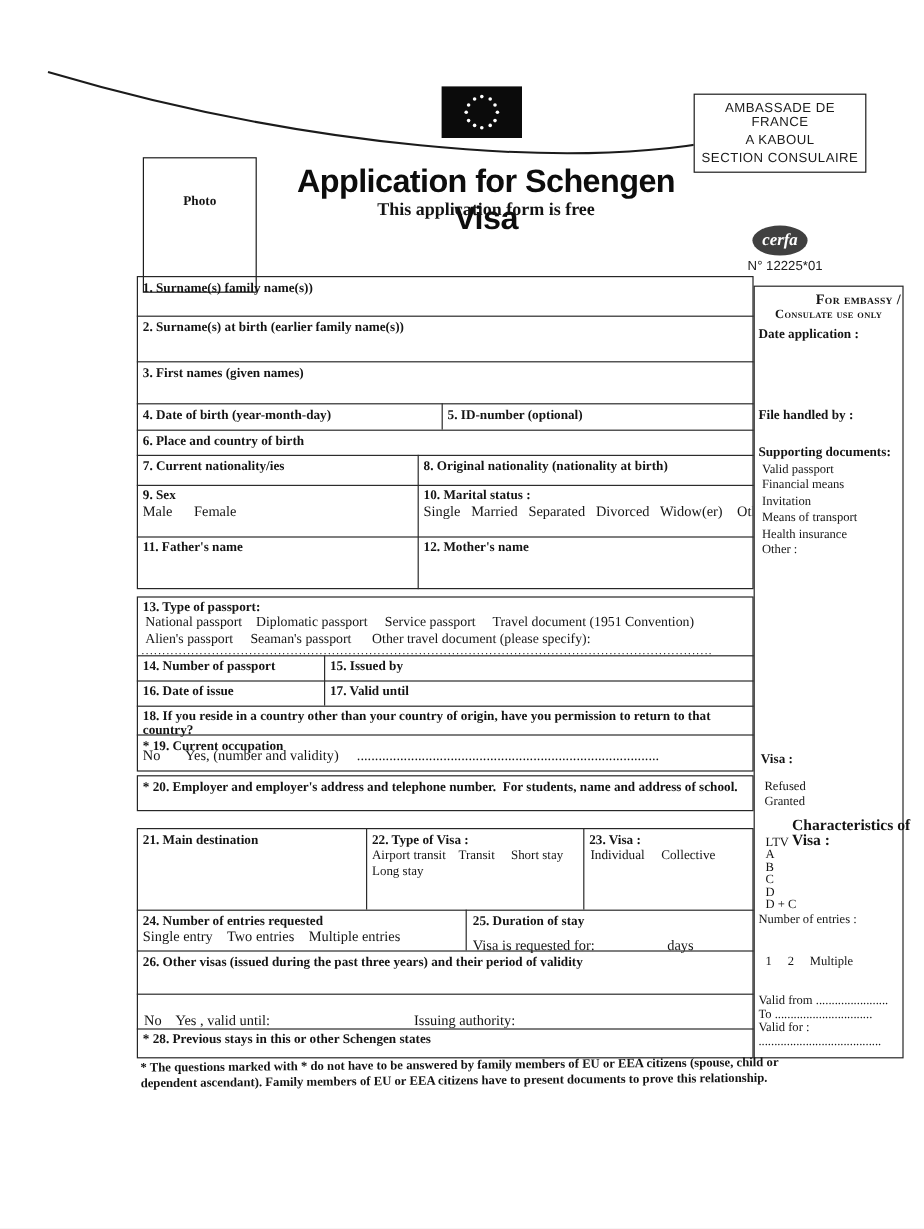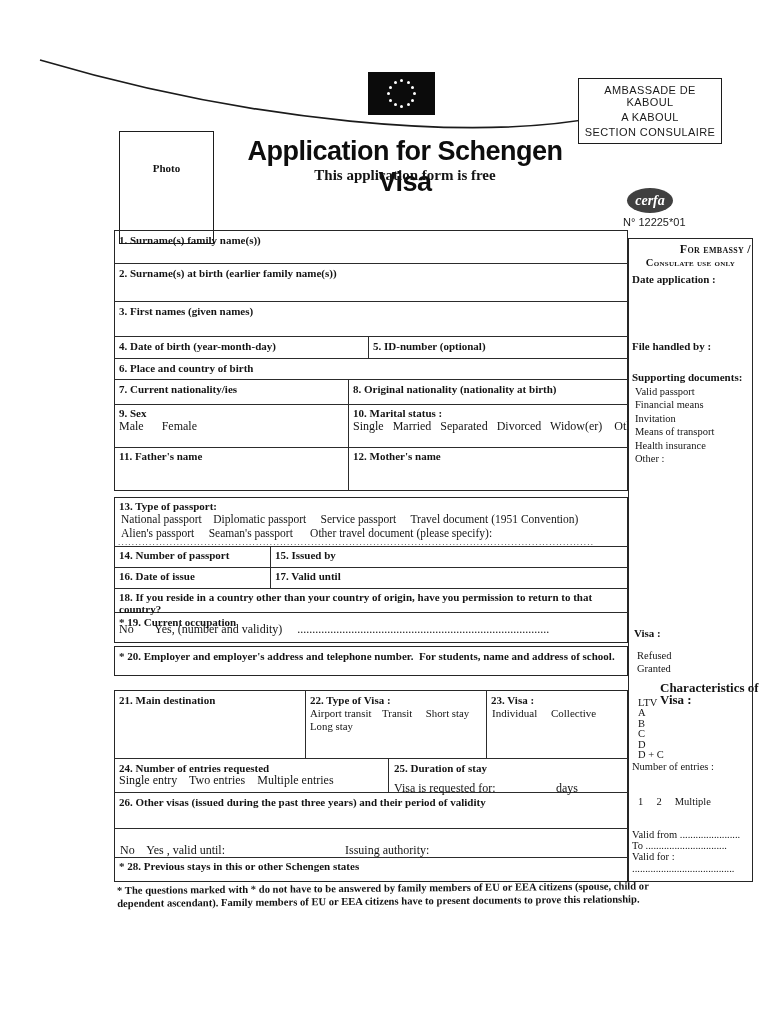--- a/index.html
+++ b/index.html
@@ -41,21 +41,21 @@
 
   <svg class="curve" width="770" height="200">
     <path d="M 40 60 C 250 122, 470 142, 600 117" stroke="#1b1b1b" stroke-width="1.7" fill="none"></path>
   </svg>
 
   <div class="eu-flag" style="left:368px;top:72px;width:67px;height:43px;">
     <span><span class="star-dot" style="left: 32px; top: 7px;"></span><span class="star-dot" style="left: 38.5px; top: 8.74167px;"></span><span class="star-dot" style="left: 43.2583px; top: 13.5px;"></span><span class="star-dot" style="left: 45px; top: 20px;"></span><span class="star-dot" style="left: 43.2583px; top: 26.5px;"></span><span class="star-dot" style="left: 38.5px; top: 31.2583px;"></span><span class="star-dot" style="left: 32px; top: 33px;"></span><span class="star-dot" style="left: 25.5px; top: 31.2583px;"></span><span class="star-dot" style="left: 20.7417px; top: 26.5px;"></span><span class="star-dot" style="left: 19px; top: 20px;"></span><span class="star-dot" style="left: 20.7417px; top: 13.5px;"></span><span class="star-dot" style="left: 25.5px; top: 8.74167px;"></span></span>
   </div>
 
   <div class="stamp" style="left:578px;top:78px;width:144px;height:66px;">
-    <div>AMBASSADE DE KABOUL</div>
+    <div>AMBASSADE DE FRANCE</div>
     <div>A KABOUL</div>
     <div>SECTION CONSULAIRE</div>
   </div>
 
   <div class="photo-box" style="left:119px;top:131px;width:95px;height:113px;">
     <span>Photo</span>
   </div>
 
   <div class="title" style="left:220px;top:136px;width:370px;">Application for Schengen Visa</div>
   <div class="subtitle" style="left:250px;top:167px;width:310px;">This application form is free</div>

